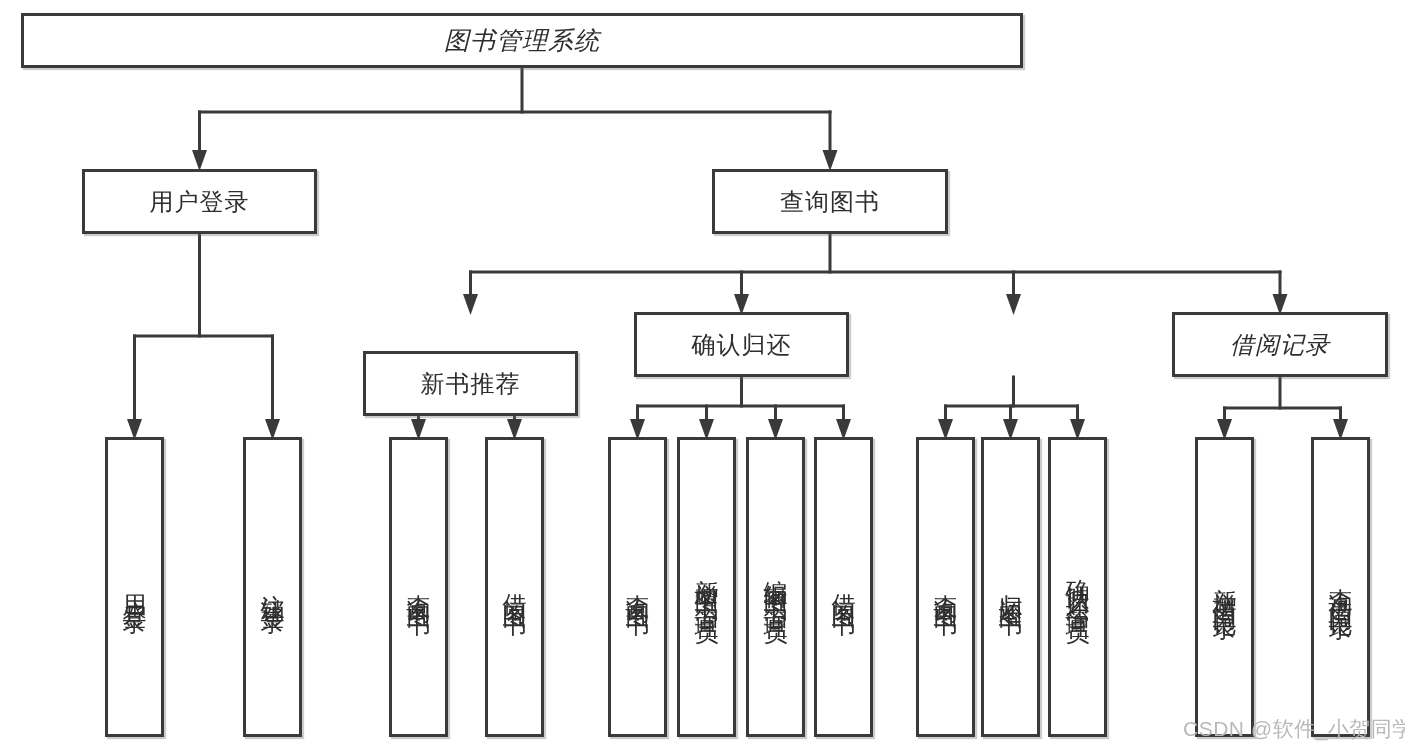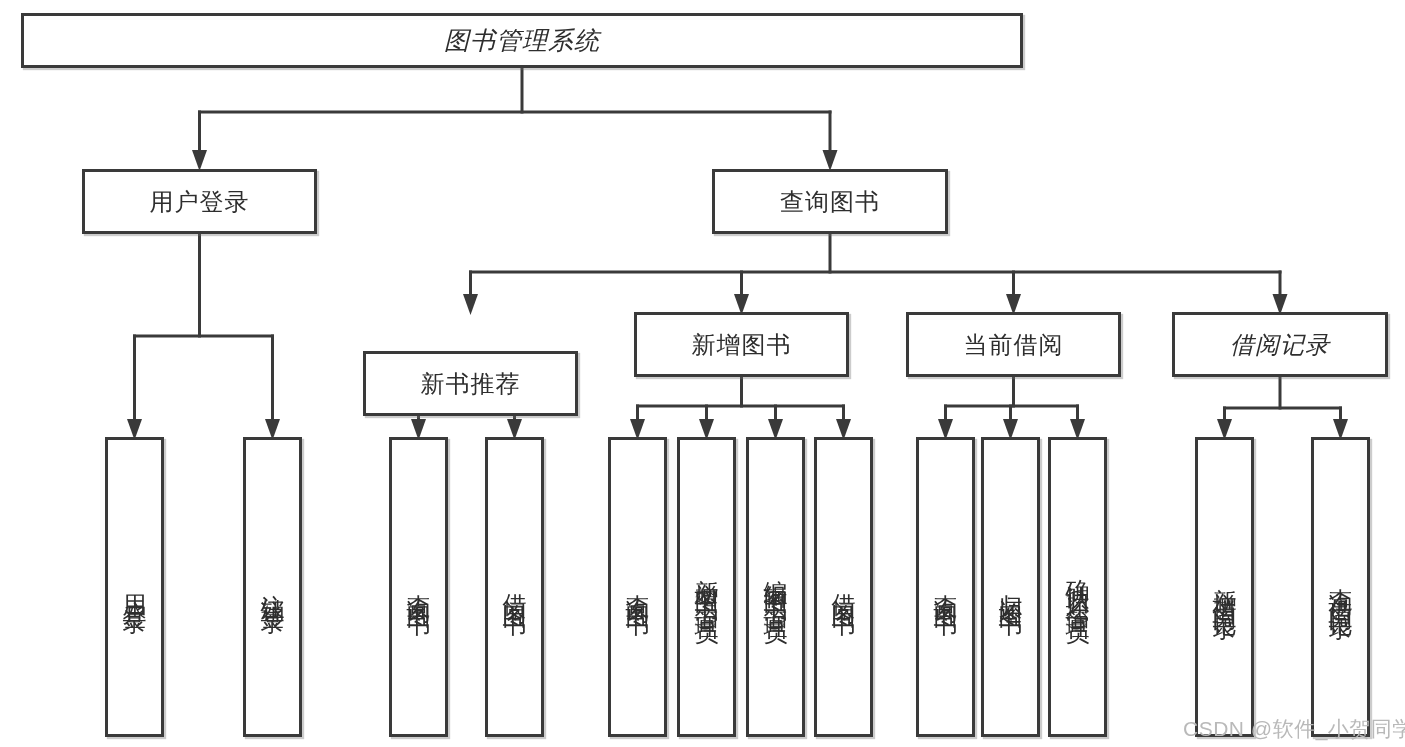--- a/index.html
+++ b/index.html
@@ -130,24 +130,21 @@
     <span class="hlabel">用户登录</span>
   </div>
   <div class="box" style="left:712px; top:169px; width:236px; height:65px;">
     <span class="hlabel">查询图书</span>
   </div>
 
   <div class="box" style="left:363px; top:312px; width:215px; height:65px;margin-top:39px;">
     <span class="hlabel">新书推荐</span>
   </div>
   <div class="box" style="left:634px; top:312px; width:215px; height:65px;">
-    <span class="hlabel">新增图书</span>
-  </div>
-  <div class="box" style="left:906px; top:312px; width:215px; height:65px;">
-    <span class="hlabel">当前借阅</span>
+    <span class="hlabel">确认归还</span>
   </div>
   <div class="box" style="left:1172px; top:312px; width:216px; height:65px;font-style:italic;">
     <span class="hlabel">借阅记录</span>
   </div>
 
   <div class="box" style="left:105px; top:437px; width:59px; height:300px;">
     <span class="vtext">用户登录</span>
   </div>
   <div class="box" style="left:243px; top:437px; width:59px; height:300px;">
     <span class="vtext">注销登录</span>

